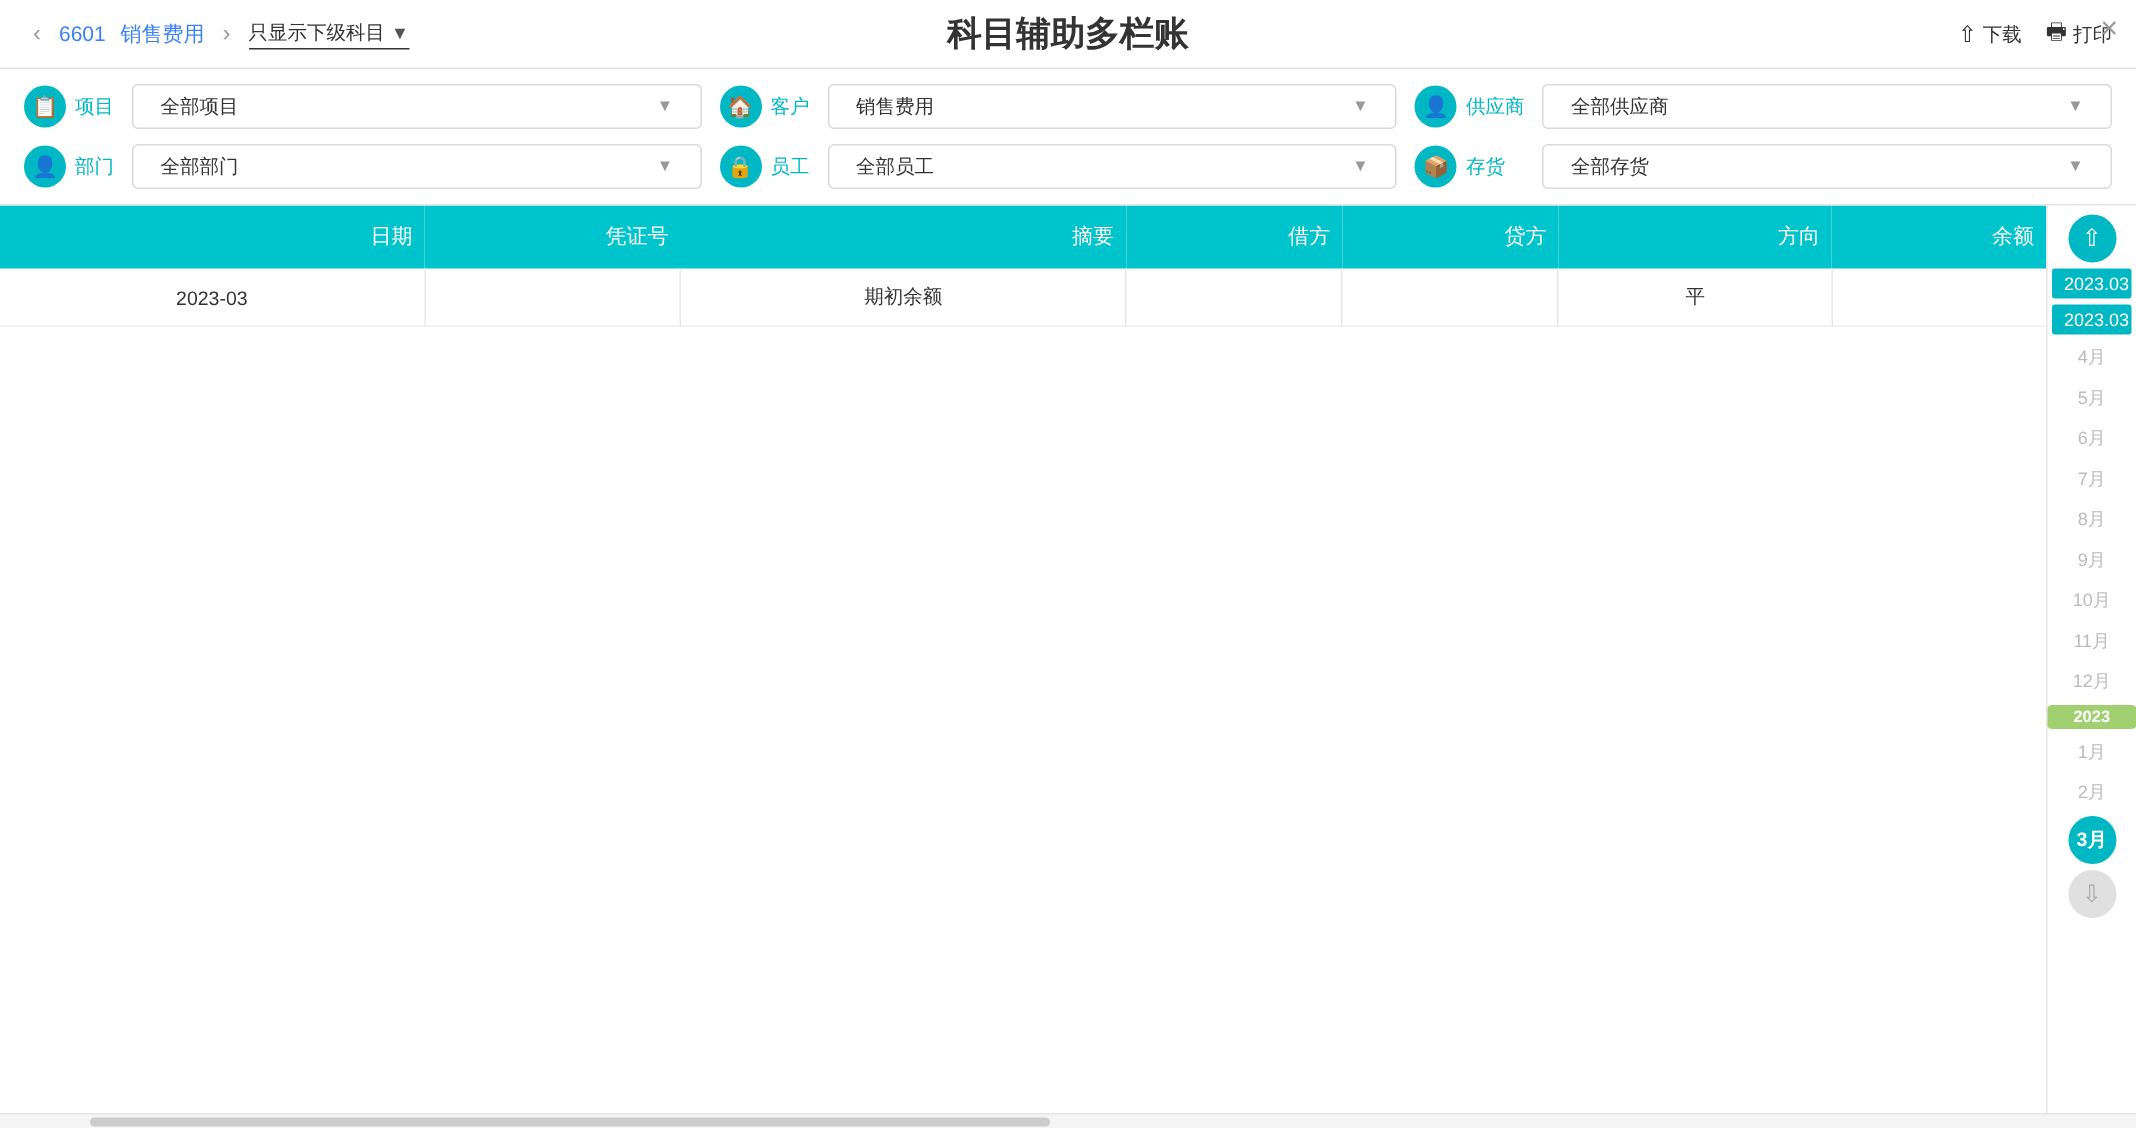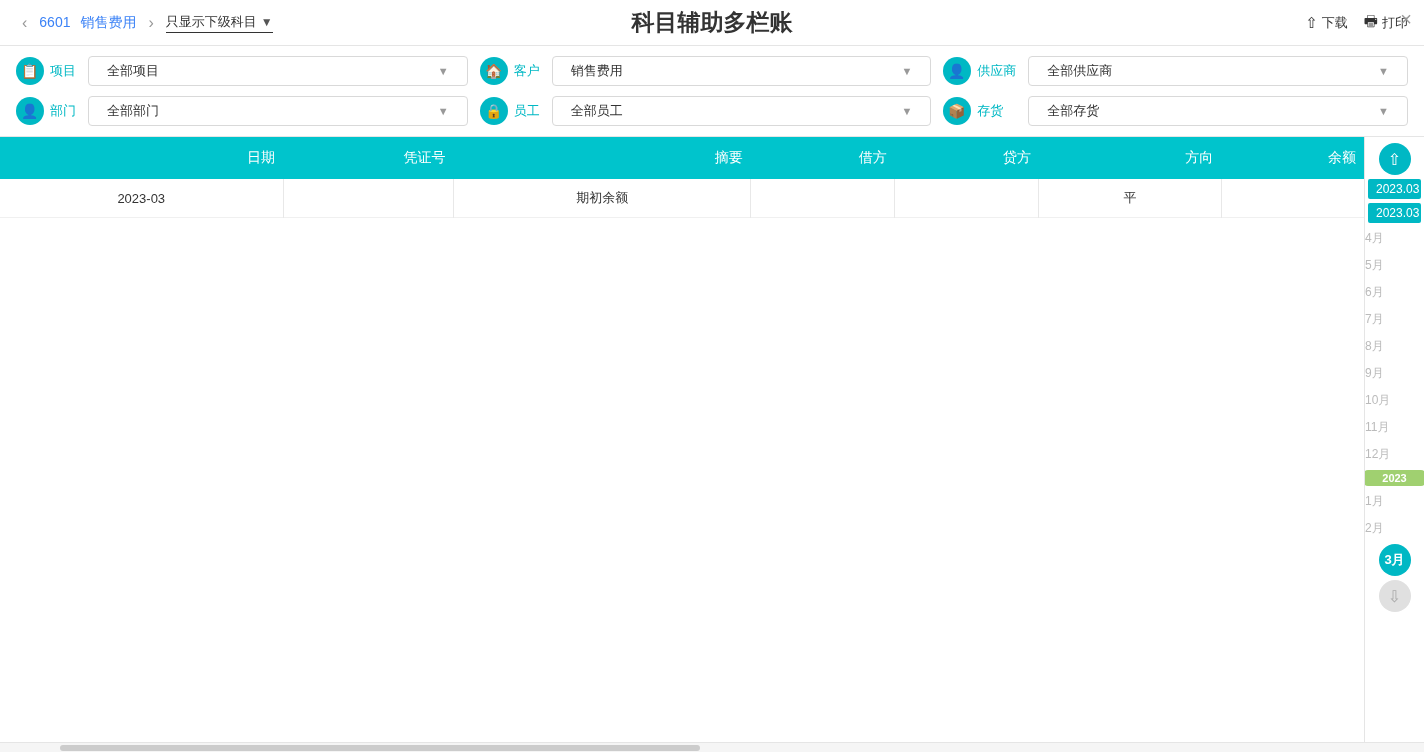--- a/index.html
+++ b/index.html
@@ -199,20 +199,21 @@
       border-left: 1px solid #e5e5e5;
       display: flex;
       flex-direction: column;
       align-items: center;
       padding: 4px 0;
       overflow: hidden;
       flex-shrink: 0;
     }
     .timeline-item {
       width: 100%;
+      text-align: center;
       padding: 5px 0;
       font-size: 12px;
       cursor: pointer;
       color: #bbb;
       position: relative;
     }
     .timeline-item.active {
       color: #fff;
       background: #00b8c4;
       border-radius: 50%;

